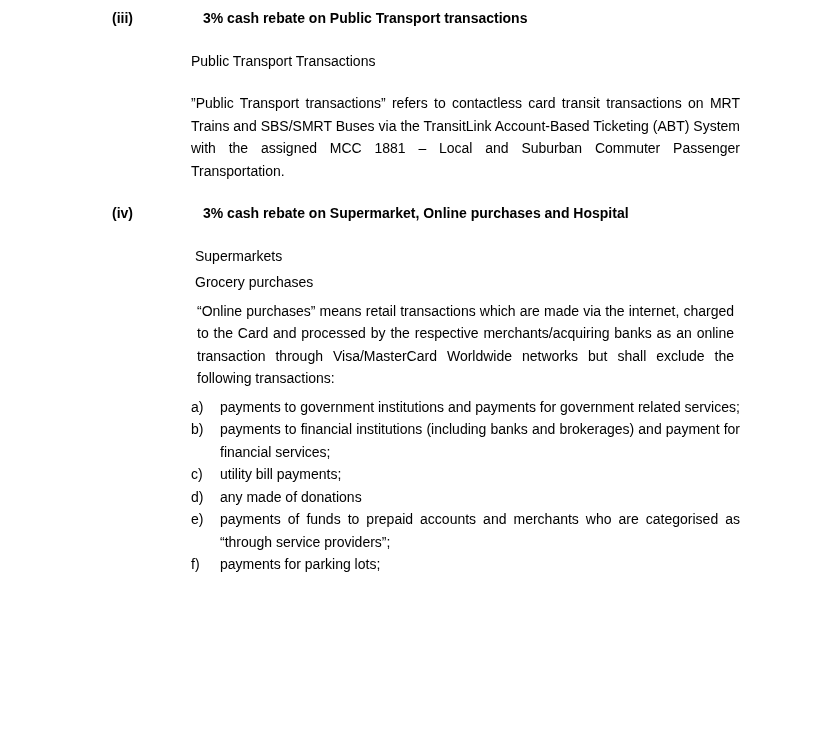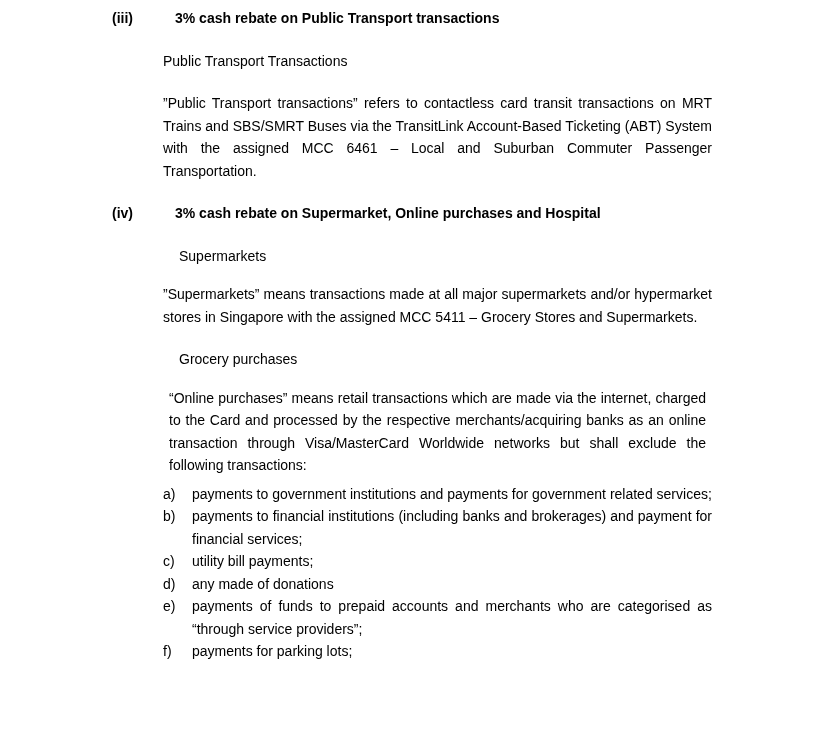--- a/index.html
+++ b/index.html
@@ -15,41 +15,42 @@
     font-size: 14px;
     line-height: 22.5px;
     overflow: hidden;
   }
   .page {
     padding-top: 7px;
   }
   .section {
     display: flex;
     align-items: flex-start;
+    gap: 28px;
   }
   .section-num {
     margin-left: 112px;
     width: 51px;
     flex-shrink: 0;
     font-weight: bold;
   }
   .section-content {
     width: 549px;
     flex-shrink: 0;
   }
   .section-title {
     margin: 0 0 20px 12px;
     font-weight: bold;
   }
   .sub-heading {
     margin: 0 0 20px 0;
     font-weight: normal;
   }
   .sub-heading.tight {
-    margin: 16px;
+    margin: 4px;
   }
   .para {
     margin: 0 0 20px 0;
     text-align: justify;
   }
   .para.tight {
     margin: 6px;
   }
   .excl-list {
     margin: 0;
@@ -74,33 +75,32 @@
 
 <div class="page">
 
   <div class="section">
     <div class="section-num">(iii)</div>
     <div class="section-content">
       <p class="section-title">3% cash rebate on Public Transport transactions</p>
 
       <p class="sub-heading">Public Transport Transactions</p>
 
-      <p class="para">”Public Transport transactions” refers to contactless card transit transactions on MRT Trains and SBS/SMRT Buses via the TransitLink Account-Based Ticketing (ABT) System with the assigned MCC 6461 – Local and Suburban Commuter Passenger Transportation.</p>
+      <p class="para">”Public Transport transactions” refers to contactless card transit transactions on MRT Trains and SBS/SMRT Buses via the TransitLink Account-Based Ticketing (ABT) System with the assigned MCC 1881 – Local and Suburban Commuter Passenger Transportation.</p>
 
     </div>
   </div>
 
   <div class="section">
     <div class="section-num">(iv)</div>
     <div class="section-content">
       <p class="section-title">3% cash rebate on Supermarket, Online purchases and Hospital</p>
 
       <p class="sub-heading tight">Supermarkets</p>
 
-      <p class="para">”Supermarkets” means transactions made at all major supermarkets and/or hypermarket stores in Singapore with the assigned MCC 5411 – Grocery Stores and Supermarkets.</p>
 
       <p class="sub-heading tight">Grocery purchases</p>
 
       <p class="para tight">“Online purchases” means retail transactions which are made via the internet, charged to the Card and processed by the respective merchants/acquiring banks as an online transaction through Visa/MasterCard Worldwide networks but shall exclude the following transactions:</p>
 
       <ul class="excl-list">
         <li class="excl-item">
           <span class="excl-marker">a)</span>
           <span class="excl-text">payments to government institutions and payments for government related services;</span>
         </li>

